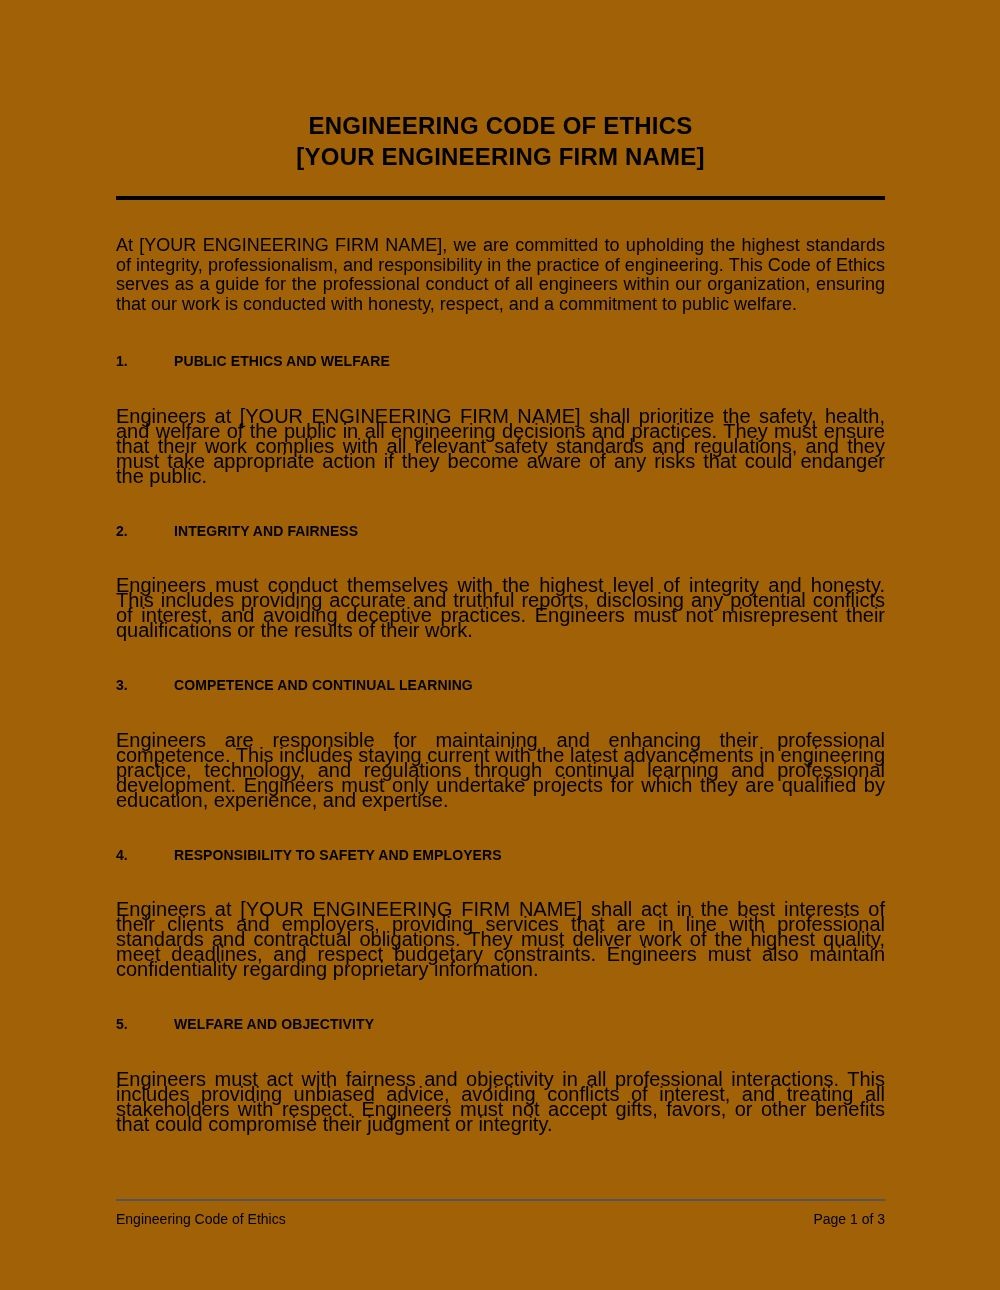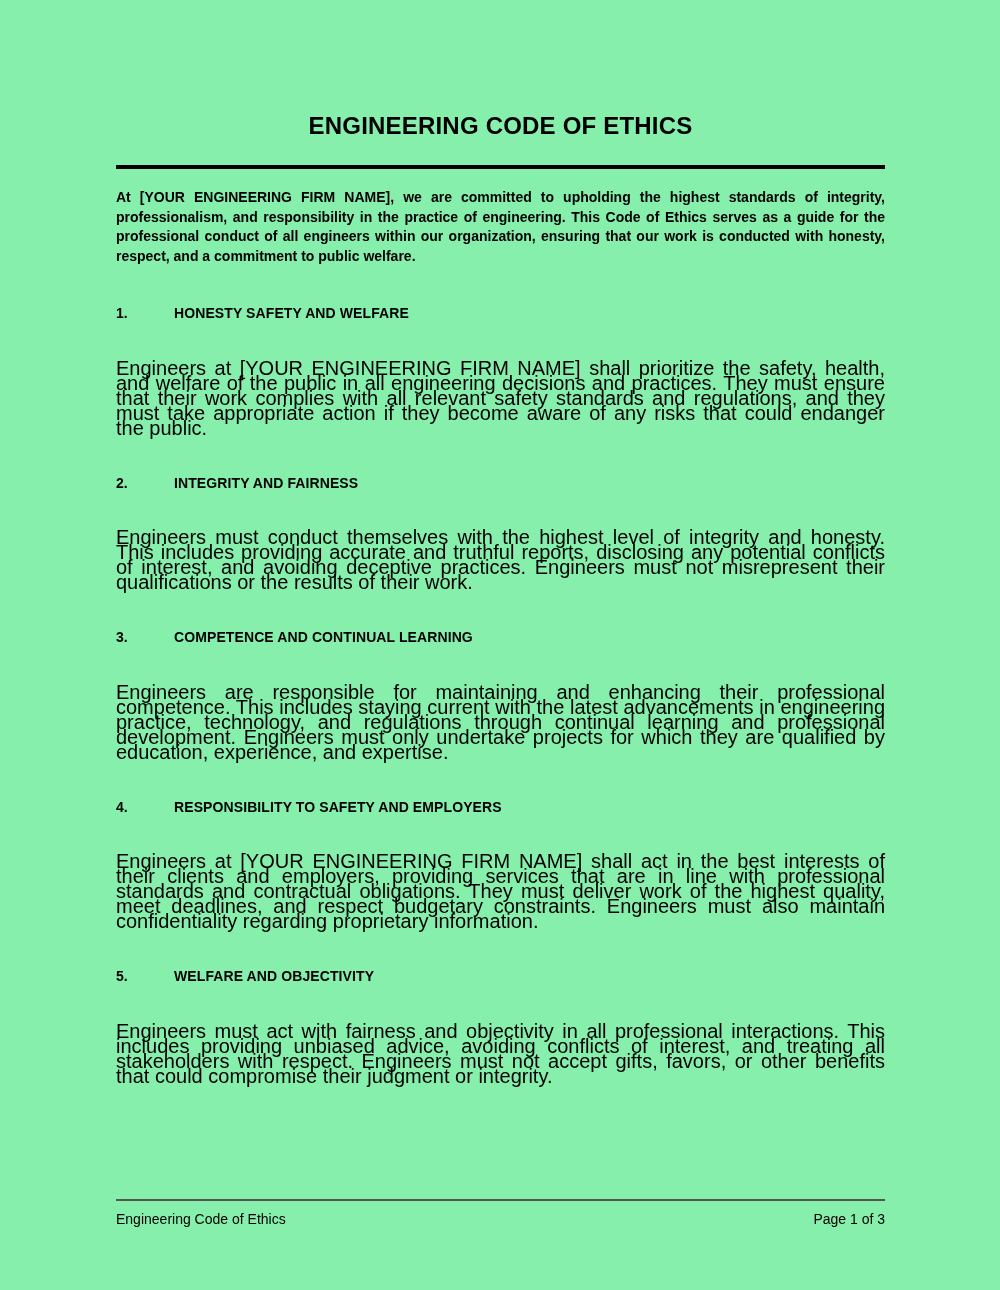--- a/index.html
+++ b/index.html
@@ -4,21 +4,21 @@
 <style>
   html, body {
     margin: 0;
     padding: 0;
     background: #ffffff;
   }
   .page {
     position: relative;
     width: 1000px;
     height: 1290px;
-    background: #86efac;
+    background: #a16207;
     margin: 0 auto;
     font-family: "Liberation Sans", sans-serif;
     color: #000000;
     overflow: hidden;
     box-sizing: border-box;
   }
   .doc-body {
     position: absolute;
     left: 116px;
     top: 0;
@@ -36,26 +36,25 @@
     white-space: nowrap;
   }
   .title-rule {
     margin-top: 24px;
     border: 0;
     border-top: 4px solid #000000;
     width: 100%;
     height: 0;
   }
   .intro {
-    margin-top: 19px;
-    font-size: 14px;
+    margin-top: 36px;
+    font-size: 18px;
     line-height: 19.5px;
     text-align: justify;
     text-justify: inter-word;
-    font-weight: bold;
   }
   .section {
     margin-top: 0;
   }
   .section-heading {
     margin-top: 38px;
     font-size: 14px;
     font-weight: bold;
     line-height: 19.5px;
     display: flex;
@@ -101,29 +100,30 @@
 </style>
 </head>
 <body>
 
 <div class="page">
 
   <div class="doc-body">
 
     <div class="title-block">
       <div class="title-line">ENGINEERING CODE OF ETHICS</div>
+      <div class="title-line">[YOUR ENGINEERING FIRM NAME]</div>
       <hr class="title-rule">
     </div>
 
     <p class="intro">At [YOUR ENGINEERING FIRM NAME], we are committed to upholding the highest standards of integrity, professionalism, and responsibility in the practice of engineering. This Code of Ethics serves as a guide for the professional conduct of all engineers within our organization, ensuring that our work is conducted with honesty, respect, and a commitment to public welfare.</p>
 
     <div class="section">
       <div class="section-heading">
         <span class="section-num">1.</span>
-        <span class="section-title">HONESTY SAFETY AND WELFARE</span>
+        <span class="section-title">PUBLIC ETHICS AND WELFARE</span>
       </div>
       <p class="section-para">Engineers at [YOUR ENGINEERING FIRM NAME] shall prioritize the safety, health, and welfare of the public in all engineering decisions and practices. They must ensure that their work complies with all relevant safety standards and regulations, and they must take appropriate action if they become aware of any risks that could endanger the public.</p>
     </div>
 
     <div class="section">
       <div class="section-heading">
         <span class="section-num">2.</span>
         <span class="section-title">INTEGRITY AND FAIRNESS</span>
       </div>
       <p class="section-para">Engineers must conduct themselves with the highest level of integrity and honesty. This includes providing accurate and truthful reports, disclosing any potential conflicts of interest, and avoiding deceptive practices. Engineers must not misrepresent their qualifications or the results of their work.</p>

